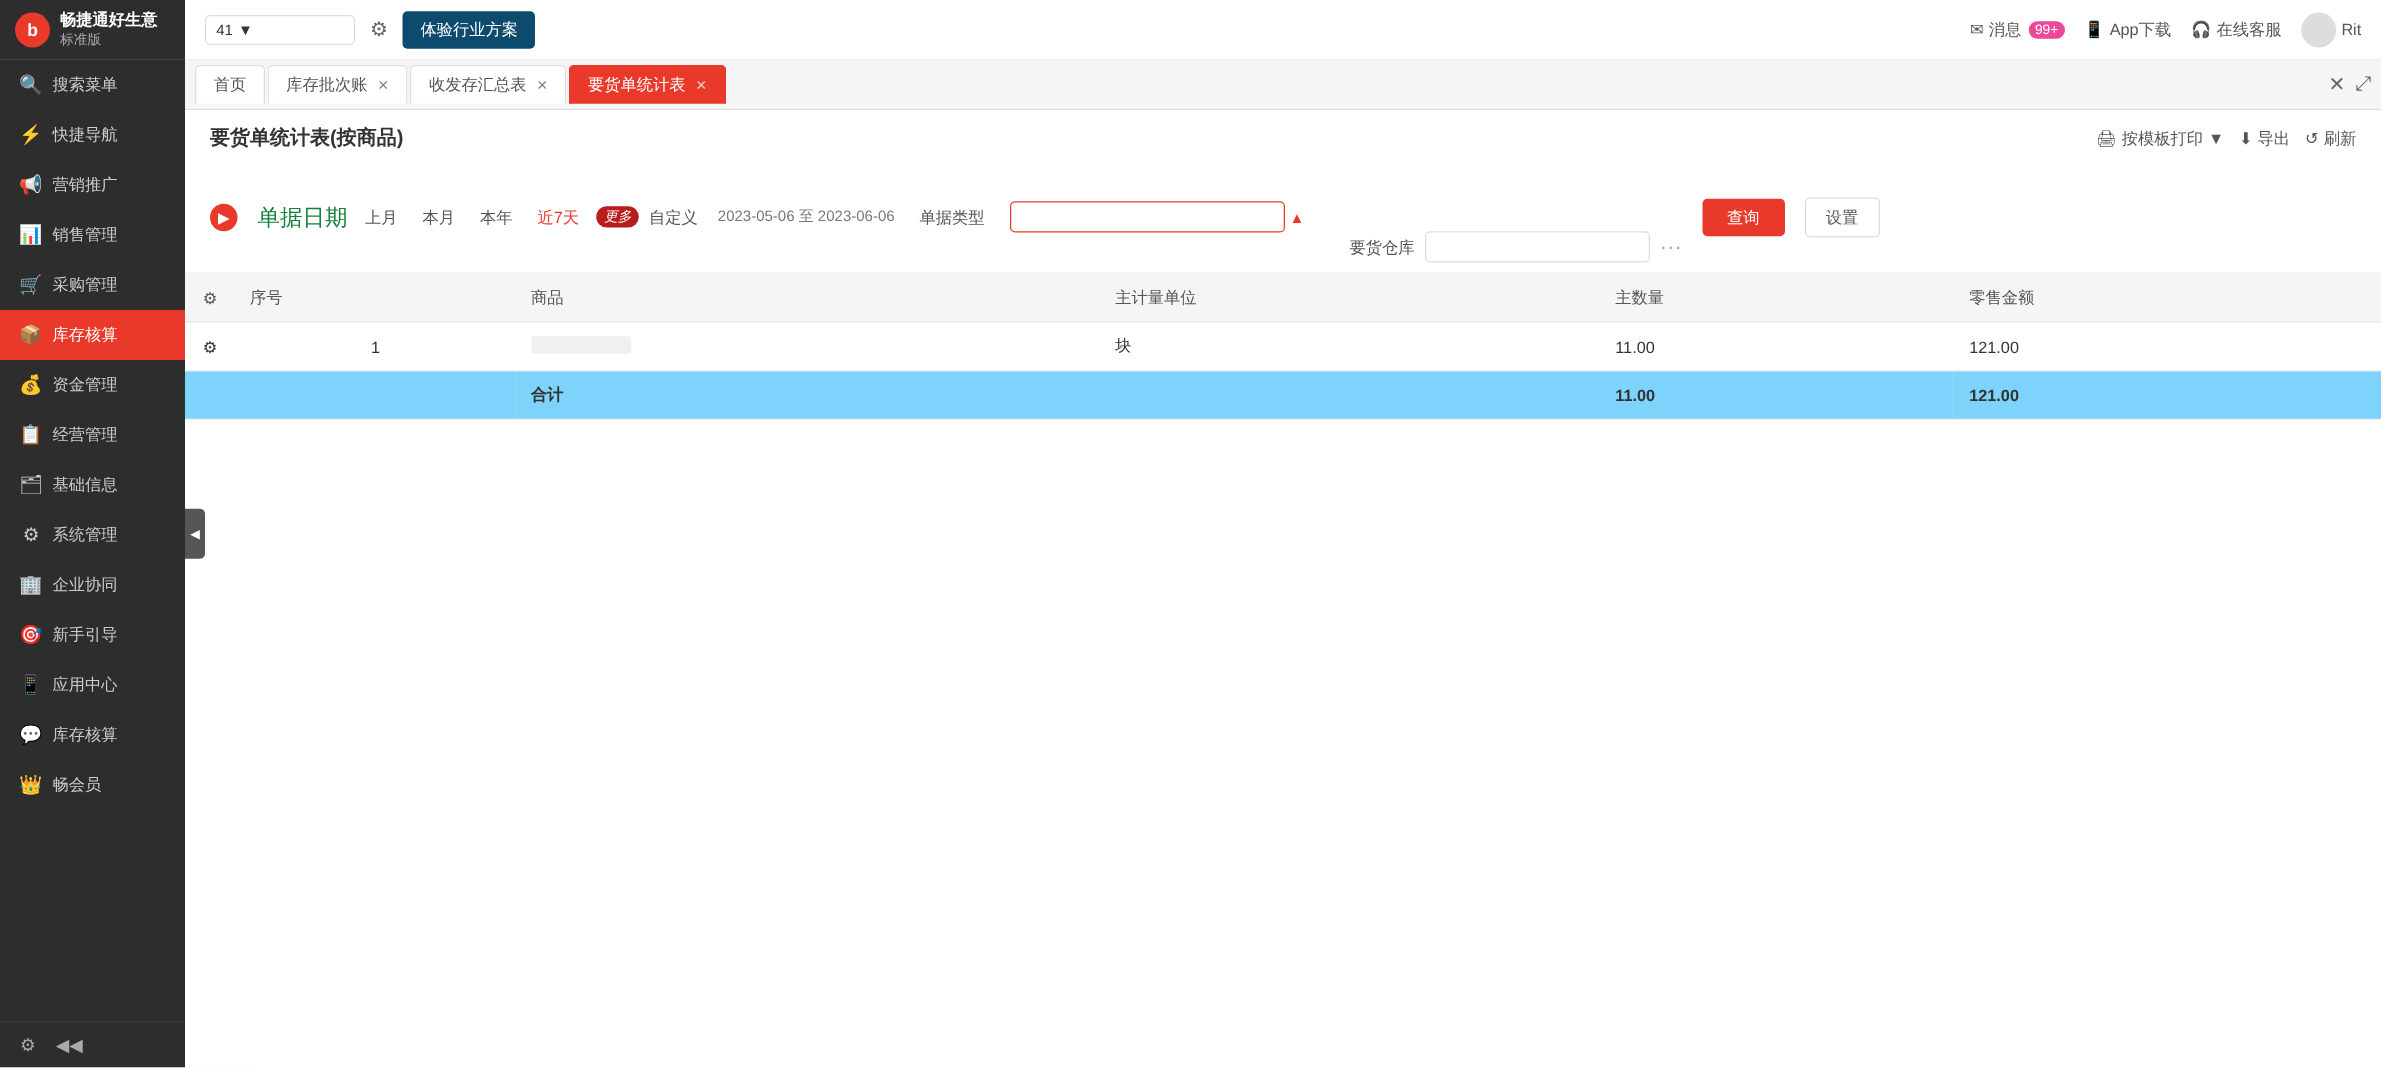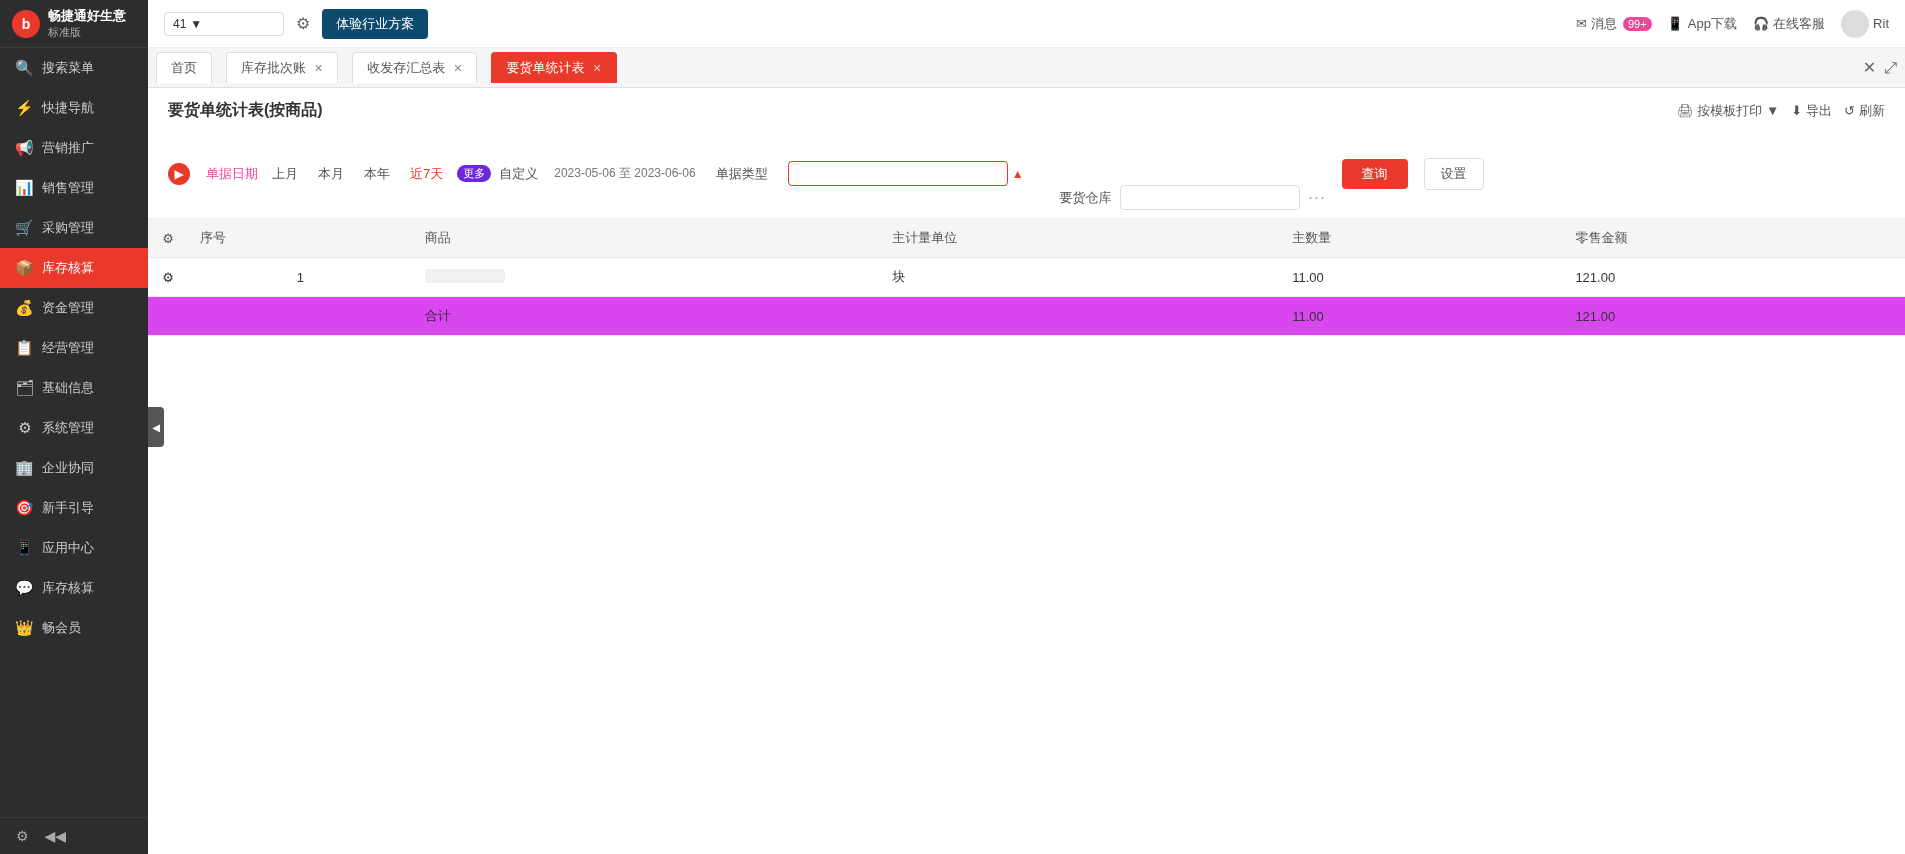--- a/index.html
+++ b/index.html
@@ -180,29 +180,29 @@
       gap: 16px;
       position: relative;
       flex-wrap: wrap;
     }
     .filter-expand-btn {
       background: #e8392a; color: #fff; border: none;
       width: 22px; height: 22px; border-radius: 50%; cursor: pointer;
       display: flex; align-items: center; justify-content: center; font-size: 12px;
     }
     .filter-group { display: flex; align-items: center; gap: 8px; }
-    .filter-label { color: #ec4899; font-size: 13px; white-space: nowrap; }
+    .filter-label { color: #15803d; font-size: 18px; white-space: nowrap; }
     .date-btn {
       background: none; border: none; color: #555; cursor: pointer;
       font-size: 13px; padding: 2px 6px;
     }
     .date-btn.active { color: #e8392a; }
     .date-badge {
-      background: #6d28d9; color: #fff; border-radius: 10px;
-      padding: 1px 6px; font-size: 11px; cursor: pointer;
+      background: #b91c1c; color: #fff; border-radius: 10px;
+      padding: 1px 6px; font-size: 11px; cursor: pointer; font-style: italic;
     }
     .date-custom { background: none; border: none; color: #555; cursor: pointer; font-size: 13px; }
     .date-range { color: #777; font-size: 12px; }
 
     .filter-type-group { display: flex; align-items: center; gap: 20px; margin-left: 4px; }
     .filter-type-label { color: #555; font-size: 13px; }
     .filter-type-input {
       border: 1px solid #e8392a;
       border-radius: 4px;
       padding: 4px 8px;
@@ -272,22 +272,22 @@
     .data-table .settings-col { width: 40px; text-align: center; }
     .row-num { color: #999; }
     .product-cell { background: #f0f0f0; border-radius: 2px; padding: 2px 6px; color: #aaa; font-size: 12px; display: inline-block; width: 80px; height: 14px; }
 
     
     .table-footer {
       background: #fef9ee;
       border-top: 1px solid #e8e8e8;
     }
     .table-footer td {
-      background: #d946ef;
-      font-weight: normal;
+      background: #7dd3fc;
+      font-weight: bold;
     }
   </style>
 </head>
 <body>
 
 <div class="sidebar">
   <div class="sidebar-logo">
     <div class="logo-icon">
       <span>b</span>
     </div>
@@ -395,21 +395,21 @@
         <span>在线客服</span>
       </div>
       <div class="header-action">
         <div class="avatar"></div>
         <span>Rit</span>
       </div>
     </div>
   </div>
 
   <div class="tab-bar">
-    <div id="tab-items" style="display:flex;gap:14px;align-items:center;">
+    <div id="tab-items" style="display:flex;gap:2px;align-items:center;">
         <div class="tab-item plain">
           <span>首页</span>
         </div>
         <div class="tab-item plain">
           <span>库存批次账</span>
           <span class="tab-close">✕</span>
         </div>
         <div class="tab-item plain">
           <span>收发存汇总表</span>
           <span class="tab-close">✕</span>

